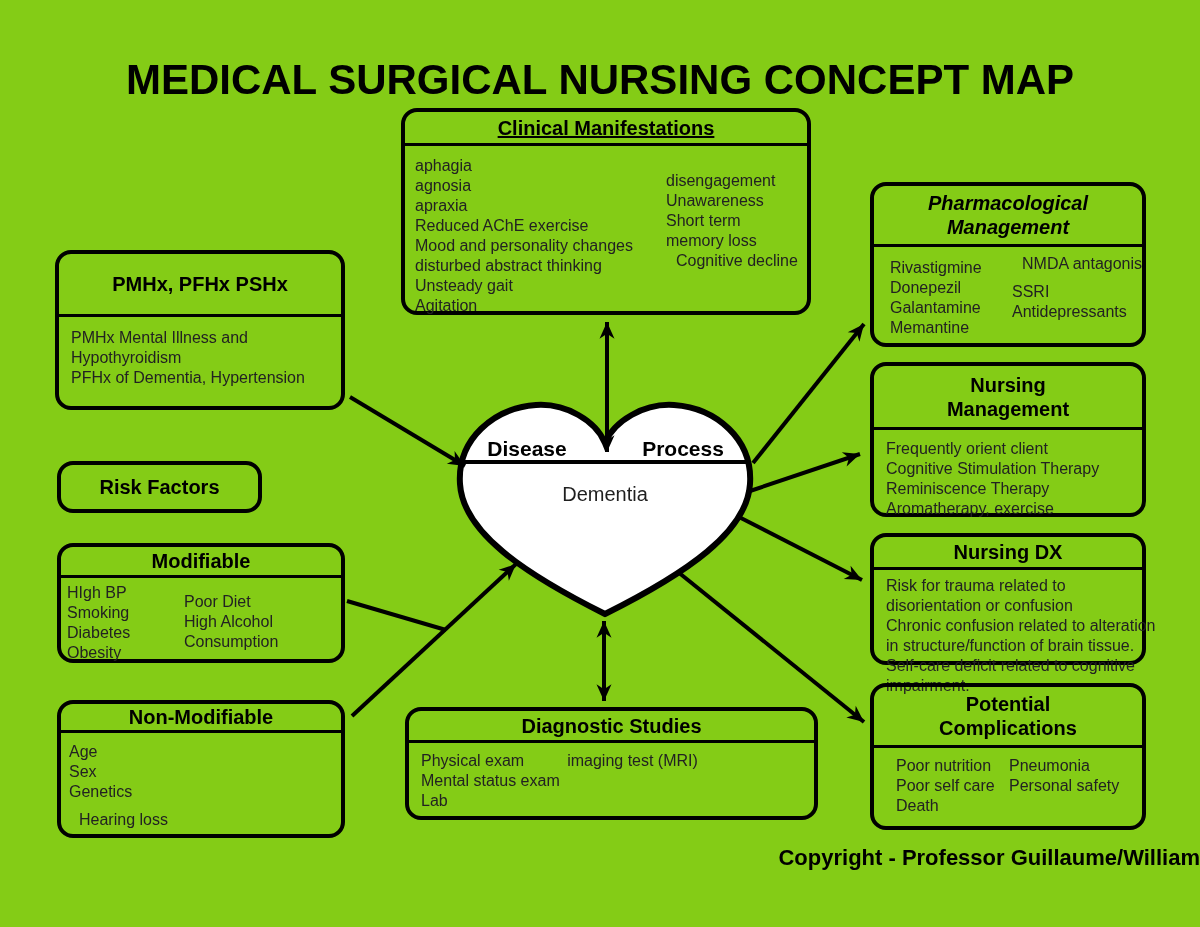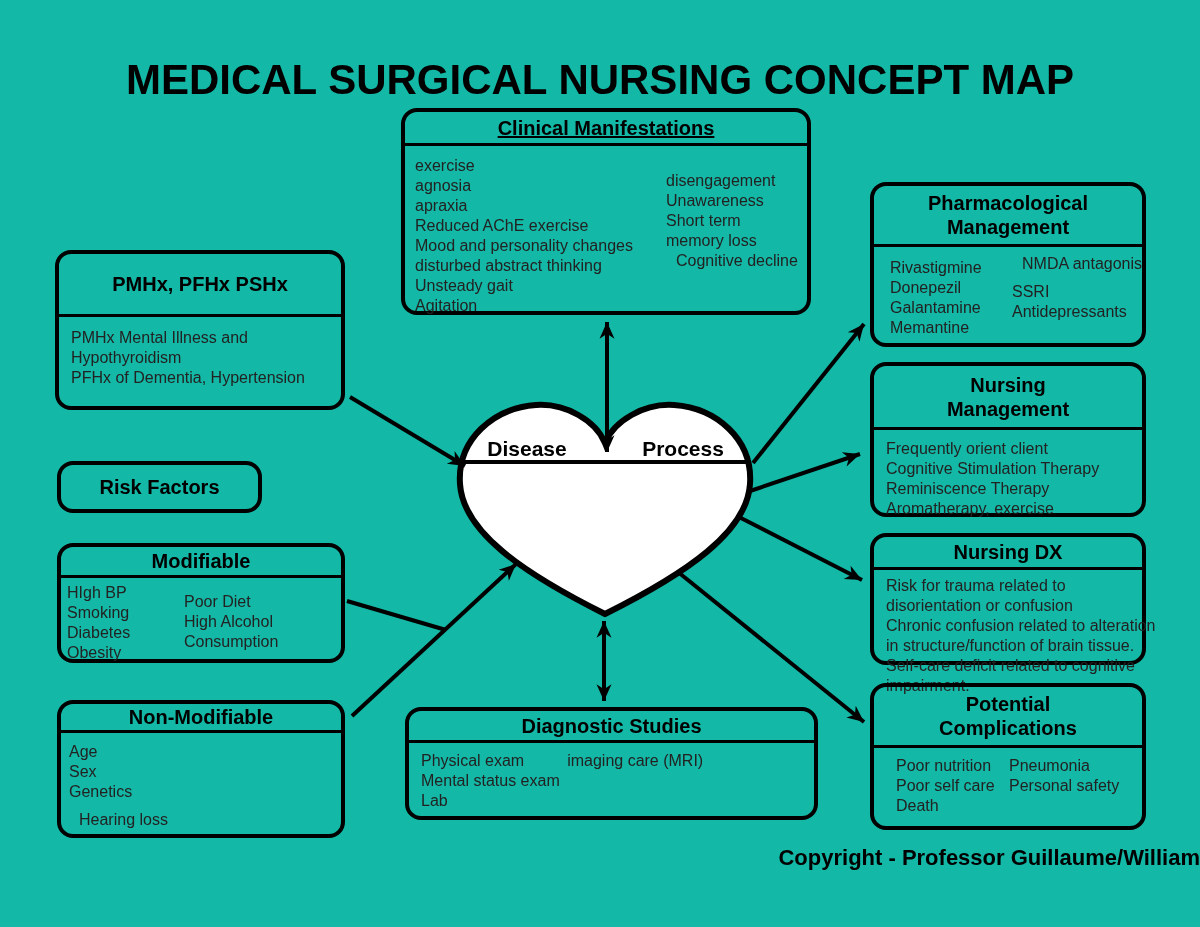--- a/index.html
+++ b/index.html
@@ -1,17 +1,17 @@
 <!DOCTYPE html>
 <html><head>
 <meta charset="utf-8">
 <style>
   html,body{margin:0;padding:0;background:#fff;}
   #canvas{
-    position:relative;width:1200px;height:927px;background:#14b8a6;
+    position:relative;width:1200px;height:927px;background:#84cc16;
     font-family:"Liberation Sans","DejaVu Sans",sans-serif;overflow:hidden;
   }
   .abs{position:absolute;}
   #map-title{
     left:0;right:0;top:56px;text-align:center;
     font-size:42px;font-weight:bold;color:#000;letter-spacing:0px;white-space:nowrap;
   }
   #copyright{
     left:0;right:0;top:845px;text-align:right;
     font-size:22px;font-weight:bold;color:#000;white-space:nowrap;
@@ -57,25 +57,26 @@
     <line x1="753" y1="463" x2="864" y2="324" stroke="#000" stroke-width="4" marker-end="url(#ah)"></line>
     <line x1="747" y1="492" x2="860" y2="454" stroke="#000" stroke-width="4" marker-end="url(#ah)"></line>
     <line x1="737" y1="516" x2="862" y2="580" stroke="#000" stroke-width="4" marker-end="url(#ah)"></line>
     <line x1="678" y1="572" x2="864" y2="722" stroke="#000" stroke-width="4" marker-end="url(#ah)"></line>
   </svg>
 
   <div class="abs" id="map-title">MEDICAL SURGICAL NURSING CONCEPT MAP</div>
 
   <div class="heart-label" style="left:452px;top:437px;width:150px;">Disease</div>
   <div class="heart-label" style="left:613px;top:437px;width:140px;">Process</div>
+  <div id="dementia-label" style="left:505px;top:483px;width:200px;">Dementia</div>
 
   <div class="box" style="left:401px;top:108px;width:410px;height:207px;text-decoration:underline;">
     <div class="hd" style="height:31px;">Clinical Manifestations</div>
     <div class="bd" style="left:10px;top:44px;">
-      <div>exercise</div>
+      <div>aphagia</div>
       <div>agnosia</div>
       <div>apraxia</div>
       <div>Reduced AChE exercise</div>
       <div>Mood and personality changes</div>
       <div>disturbed abstract thinking</div>
       <div>Unsteady gait</div>
       <div>Agitation</div>
     </div>
     <div class="bd" style="left:261px;top:59px;">
       <div>disengagement</div>
@@ -118,21 +119,21 @@
     <div class="hd" style="height:26px;">Non-Modifiable</div>
     <div class="bd" style="left:8px;top:38px;">
       <div>Age</div>
       <div>Sex</div>
       <div>Genetics</div>
       <div class="gap-top indent">Hearing loss</div>
     </div>
   </div>
 
   <div class="box" style="left:870px;top:182px;width:276px;height:165px;overflow:hidden;">
-    <div class="hd" style="height:58px;">
+    <div class="hd" style="height:58px;font-style:italic;">
       <div>Pharmacological</div>
       <div>Management</div>
     </div>
     <div class="bd" style="left:16px;top:72px;">
       <div>Rivastigmine</div>
       <div>Donepezil</div>
       <div>Galantamine</div>
       <div>Memantine</div>
     </div>
     <div class="bd" style="left:138px;top:68px;">
@@ -180,21 +181,21 @@
     <div class="bd" style="left:135px;top:69px;">
       <div>Pneumonia</div>
       <div>Personal safety</div>
     </div>
   </div>
 
   <div class="box" style="left:405px;top:707px;width:413px;height:113px;">
     <div class="hd" style="height:29px;">Diagnostic Studies</div>
     <div class="bd" style="left:12px;top:40px;">
       <div>
-        <span>Physical exam</span><span style="display:inline-block;width:43px;"></span><span>imaging care (MRI)</span>
+        <span>Physical exam</span><span style="display:inline-block;width:43px;"></span><span>imaging test (MRI)</span>
       </div>
       <div>Mental status exam</div>
       <div>Lab</div>
     </div>
   </div>
 
   <div class="abs" id="copyright">Copyright - Professor Guillaume/William</div>
 
 </div>
 

